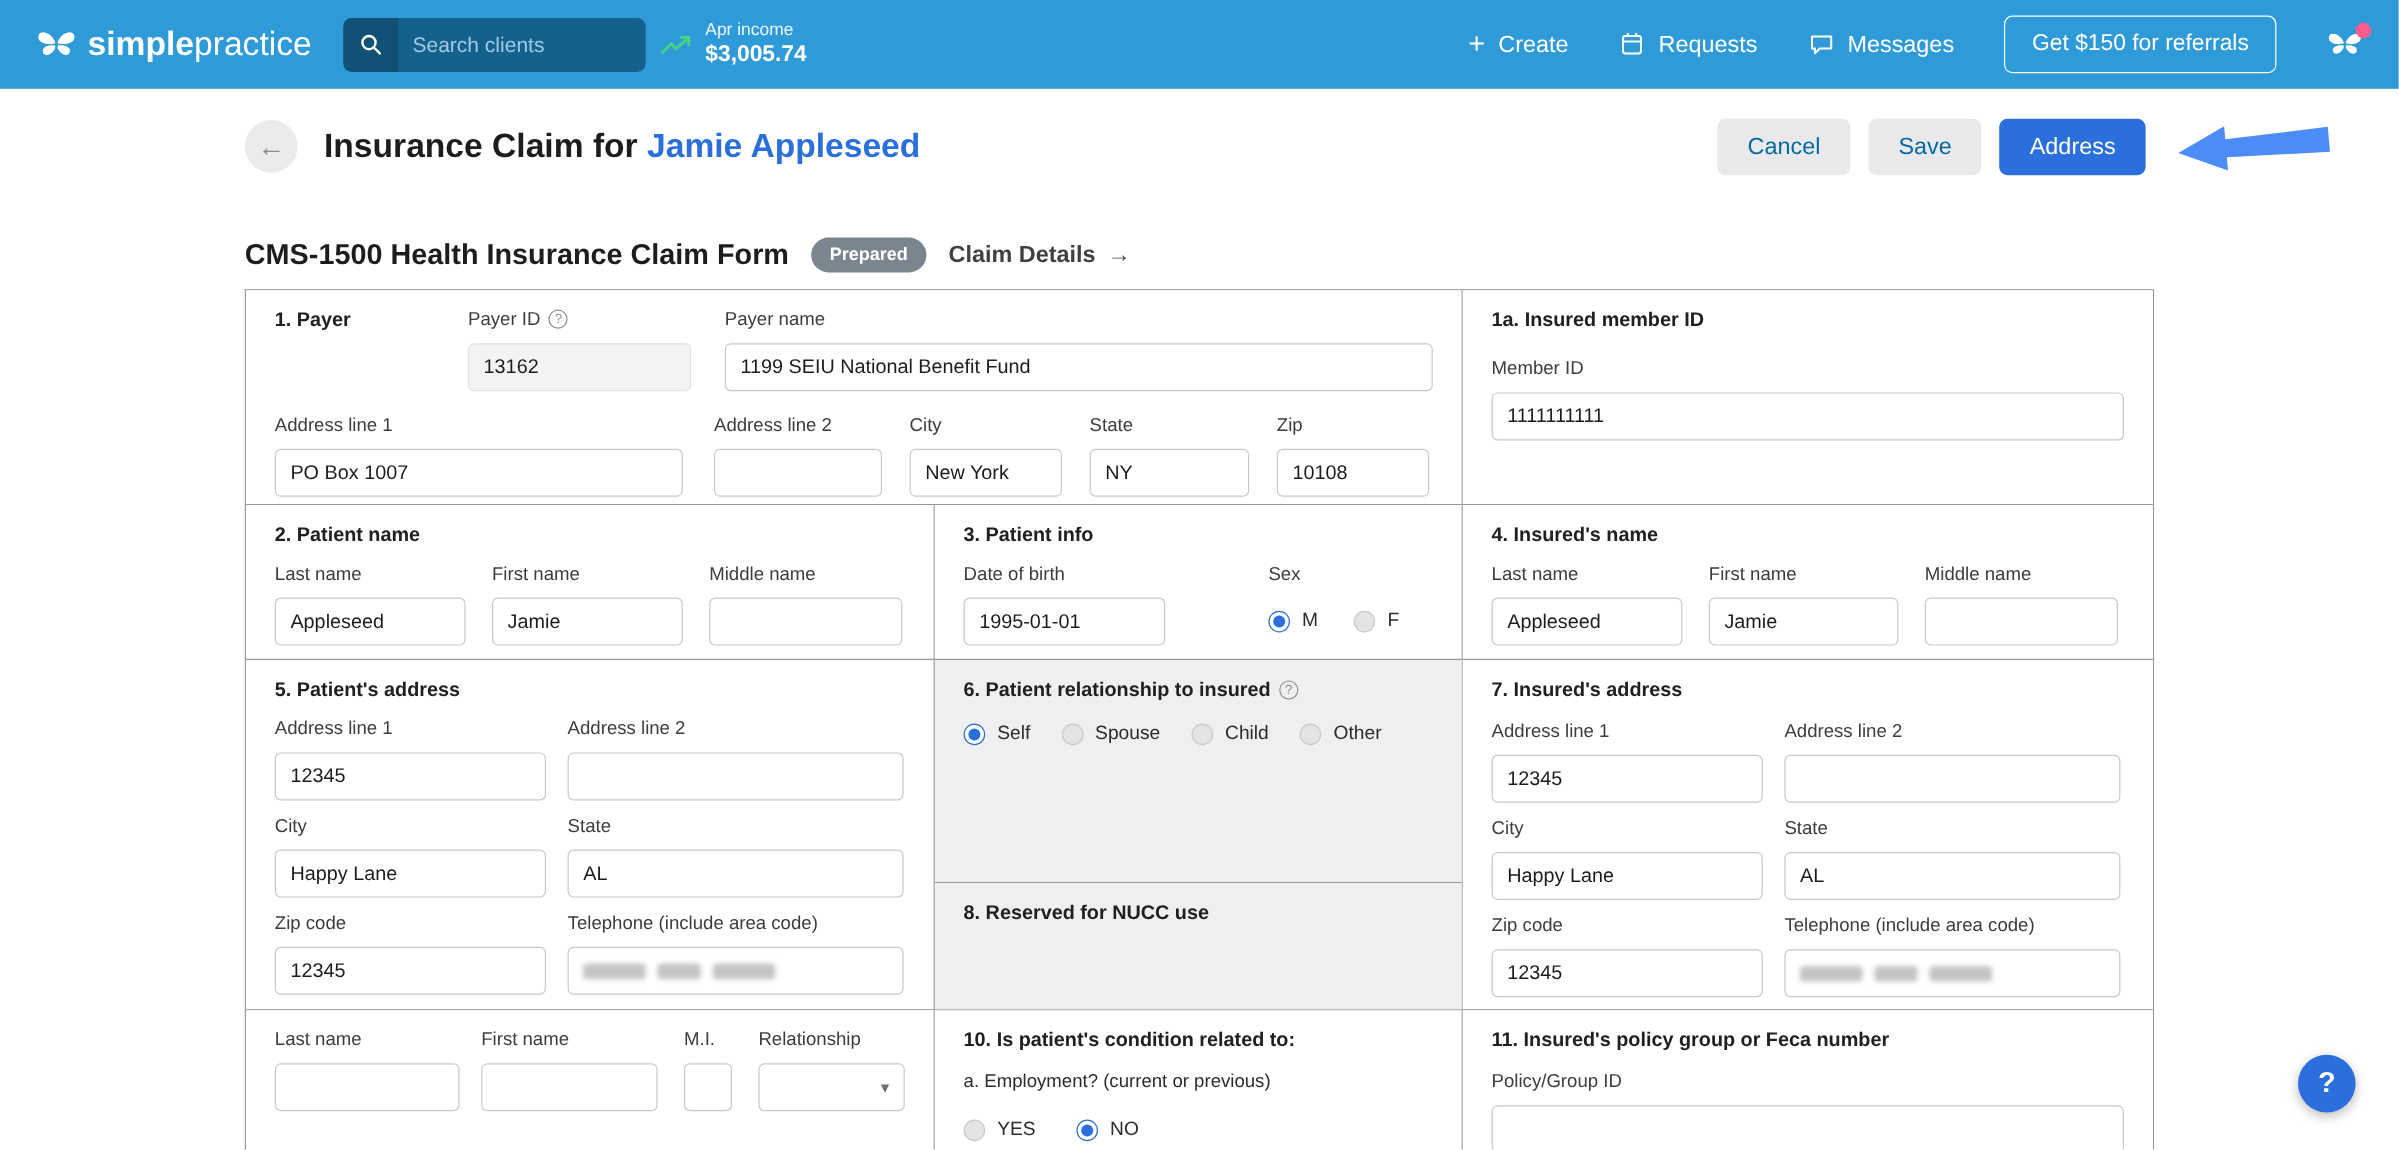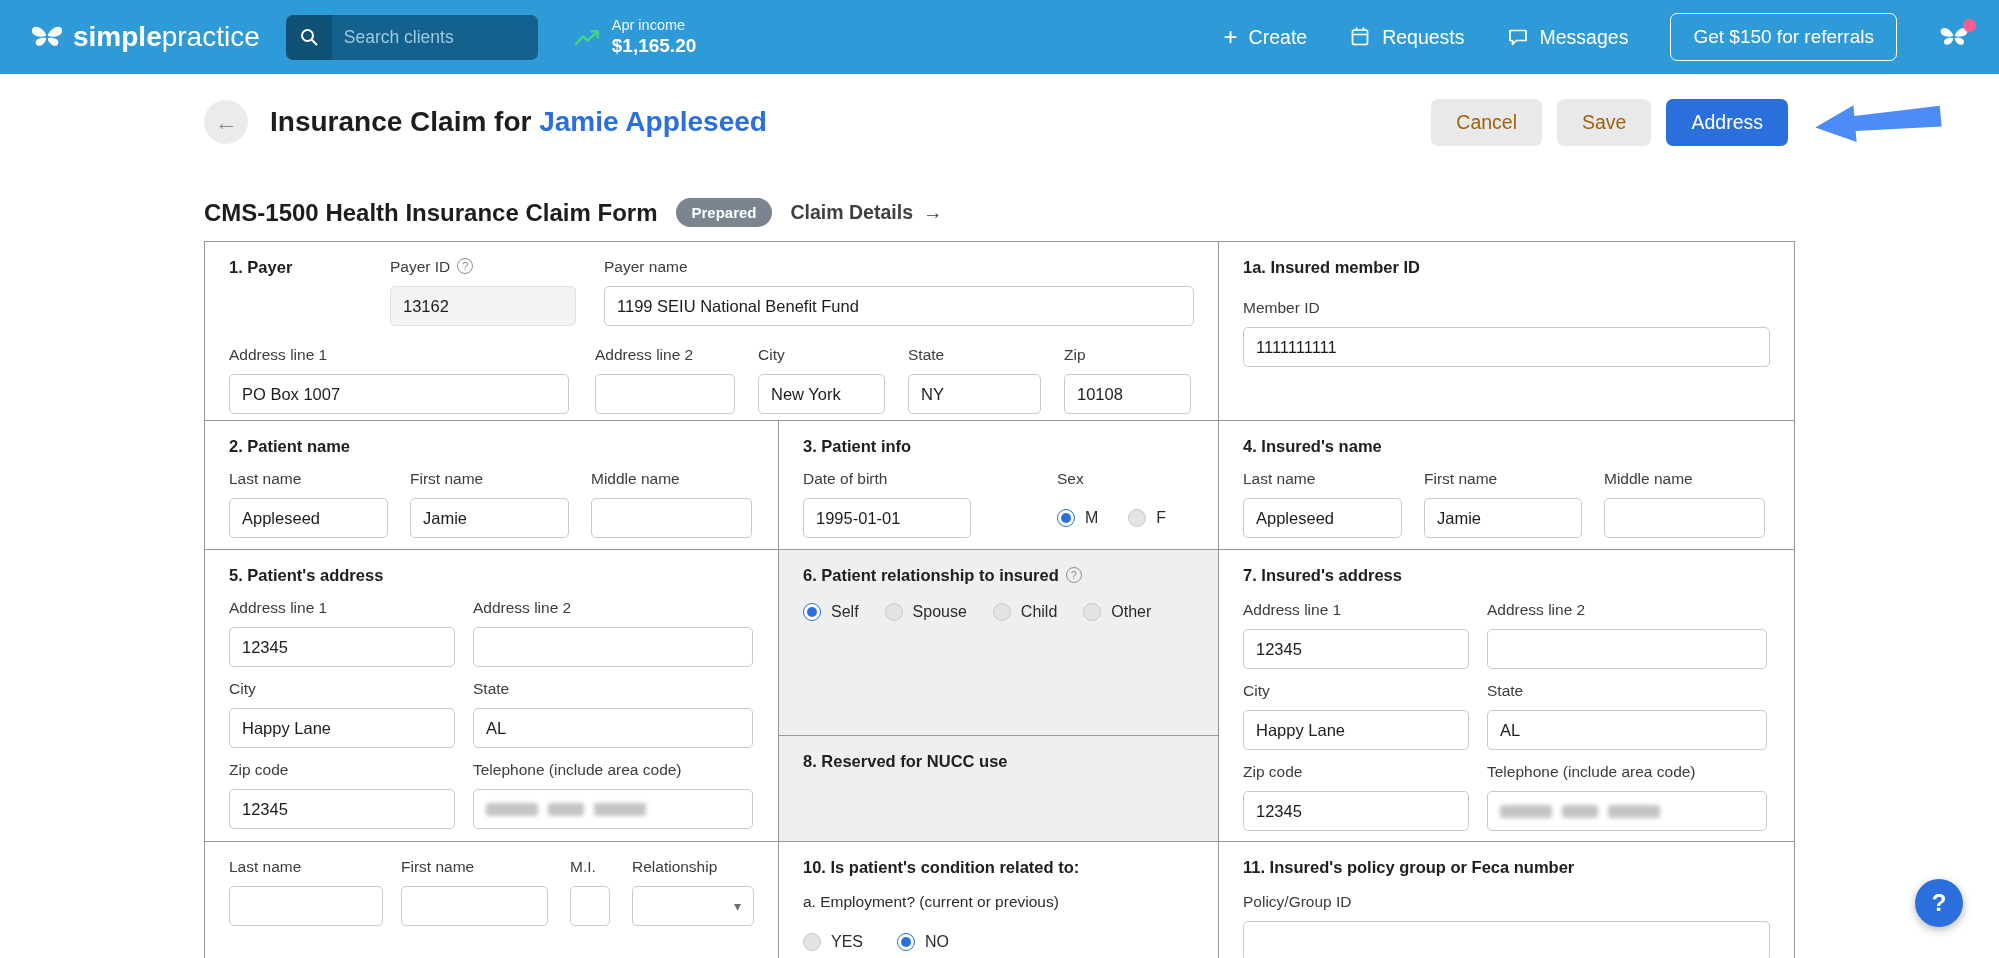--- a/index.html
+++ b/index.html
@@ -5,42 +5,42 @@
   *{box-sizing:border-box;margin:0;padding:0}
   html,body{width:1999px;height:958px;overflow:hidden}
   body{background:#fff;font-family:"Liberation Sans",sans-serif;position:relative;color:#1d1d1f}
 
   
   .navbar{height:74px;background:#2e9bd8;display:flex;align-items:center;justify-content:space-between;padding:0 30px}
   .nav-left{display:flex;align-items:center}
   .brand{display:flex;align-items:center;gap:9px;color:#fff;font-size:28px;cursor:pointer;margin-right:26px}
   .brand .b1{font-weight:700}
   .brand .b2{font-weight:400}
-  .search{display:flex;align-items:center;background:#15618d;border-radius:7px;height:45px;width:252px;overflow:hidden;margin-right:36px}
+  .search{display:flex;align-items:center;background:#15618d;border-radius:7px;height:45px;width:252px;overflow:hidden;margin-right:12px}
   .search-icon-box{width:46px;height:45px;background:rgba(0,0,0,.16);display:flex;align-items:center;justify-content:center;flex:none}
   .search input{background:transparent;border:0;outline:0;color:#fff;font-size:17.5px;width:190px;padding:0 12px;font-family:inherit}
   .search input::placeholder{color:#9fc9e2}
   .income{display:flex;align-items:center;gap:11px;color:#fff}
   .income-label{font-size:14.5px;opacity:.92}
   .income-value{font-size:19px;font-weight:700;margin-top:2px}
   .nav-right{display:flex;align-items:center;gap:42px;color:#fff}
   .nav-item{display:flex;align-items:center;gap:11px;font-size:19.5px;cursor:pointer;white-space:nowrap}
   .plus-glyph{font-size:24px;font-weight:400;line-height:1}
   .referral-btn{background:transparent;border:1.5px solid #fff;color:#fff;font-size:19px;border-radius:7px;padding:12px 22px;font-family:inherit;cursor:pointer;white-space:nowrap}
   .nav-butterfly{position:relative;cursor:pointer;display:flex}
   .notif-dot{position:absolute;top:-5px;right:-7px;width:13px;height:13px;border-radius:50%;background:#ff5d8f}
 
   
   .page-header{display:flex;align-items:center;margin:24px 54px 0 204px}
   .back-btn{width:44px;height:44px;border-radius:50%;background:#ebebeb;color:#8b8b8b;display:flex;align-items:center;justify-content:center;font-size:23px;margin-right:22px;cursor:pointer;flex:none}
   .page-title{font-size:28px;font-weight:700}
   .client-link{color:#2a6fdb;cursor:pointer}
   .header-actions{margin-left:auto;display:flex;align-items:center;gap:15px}
   .btn{border:0;border-radius:7px;font-size:19.5px;padding:0 25px;height:47px;font-family:inherit;cursor:pointer}
-  .btn-gray{background:#e9e9eb;color:#a16207}
+  .btn-gray{background:#e9e9eb;color:#0369a1}
   .btn-blue{background:#2a6fdb;color:#fff}
   .arrow-annotation{margin-left:10px;transform:rotate(-5deg)}
 
   
   .form-title-row{display:flex;align-items:center;margin:52px 0 14px 204px;gap:19px}
   .form-title{font-size:24px;font-weight:700}
   .badge{background:#7a8590;color:#fff;font-size:15px;font-weight:700;border-radius:15px;padding:6px 15px}
   .claim-link{color:#404040;font-size:19.5px;display:flex;gap:10px;align-items:center;cursor:pointer;font-weight:600}
 
   
@@ -104,21 +104,21 @@
       <input placeholder="Search clients" style="">
     </div>
 
     <div class="income">
       <svg width="27" height="21" viewBox="0 0 26 20" fill="none" stroke="#45d483" stroke-width="2.4" stroke-linecap="round" stroke-linejoin="round">
         <path d="M2 16 L9 9 L13 13 L23 4"></path>
         <path d="M17 4 h6 v6"></path>
       </svg>
       <div>
         <div class="income-label">Apr income</div>
-        <div class="income-value">$1,165.20</div>
+        <div class="income-value">$3,005.74</div>
       </div>
     </div>
   </div>
 
   <div class="nav-right">
     <div class="nav-item">
       <span class="plus-glyph">+</span>
       <span>Create</span>
     </div>
     <div class="nav-item">

